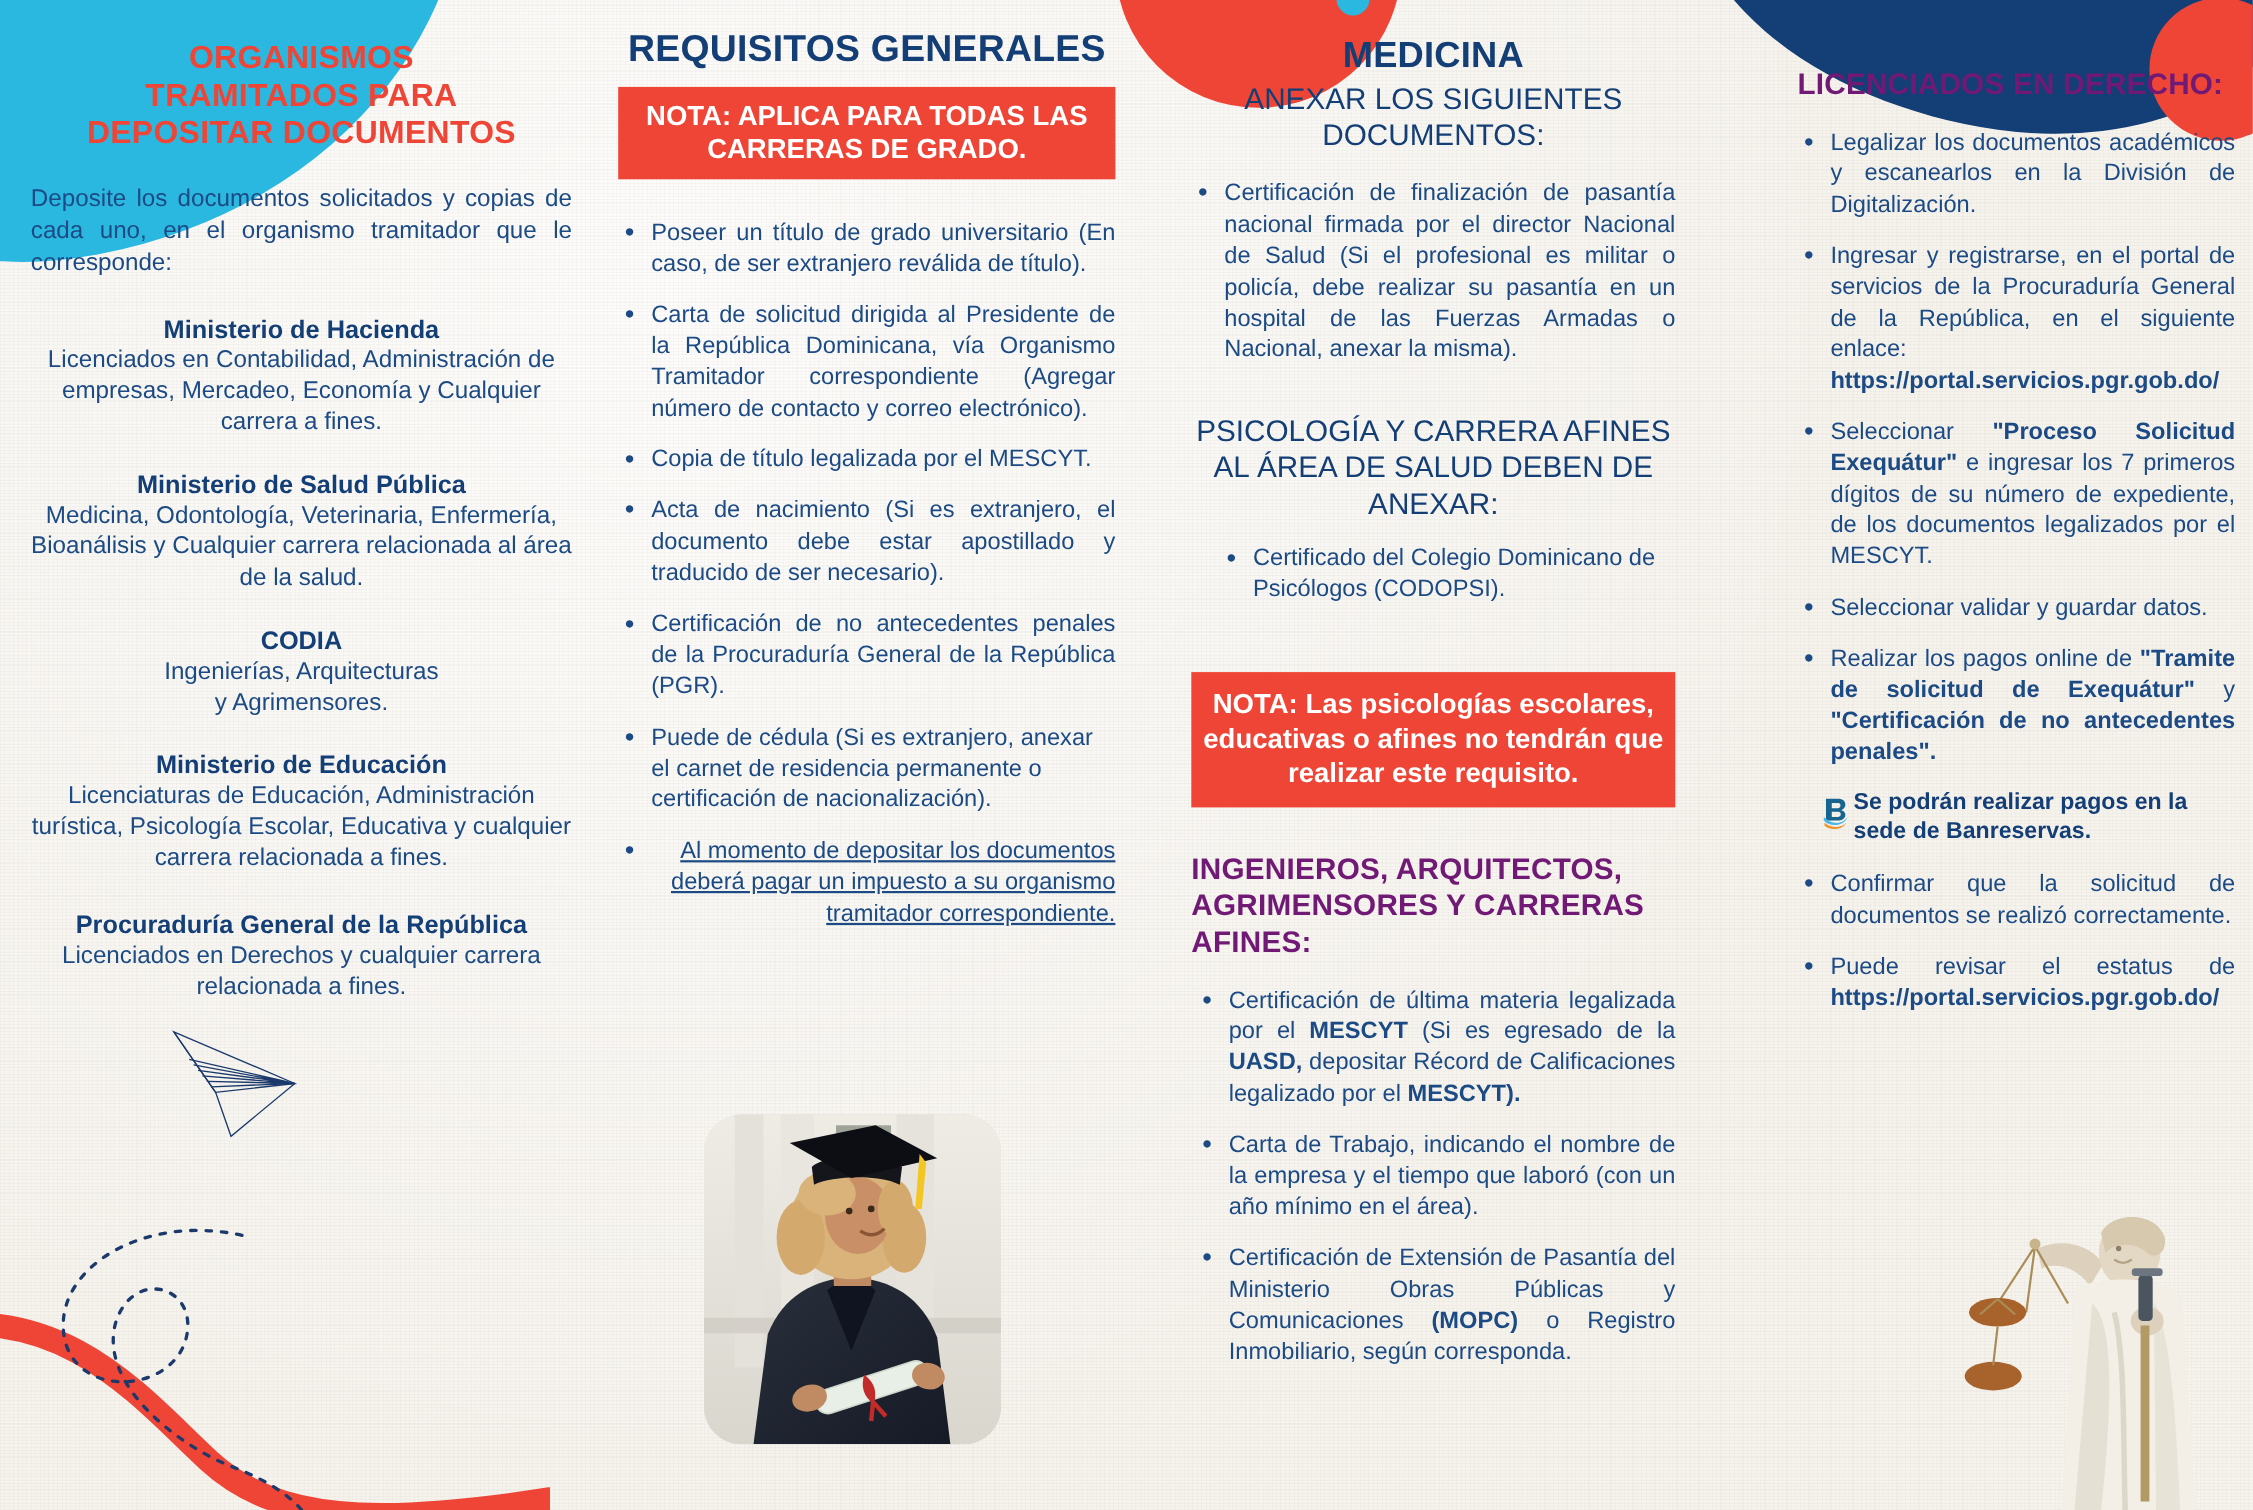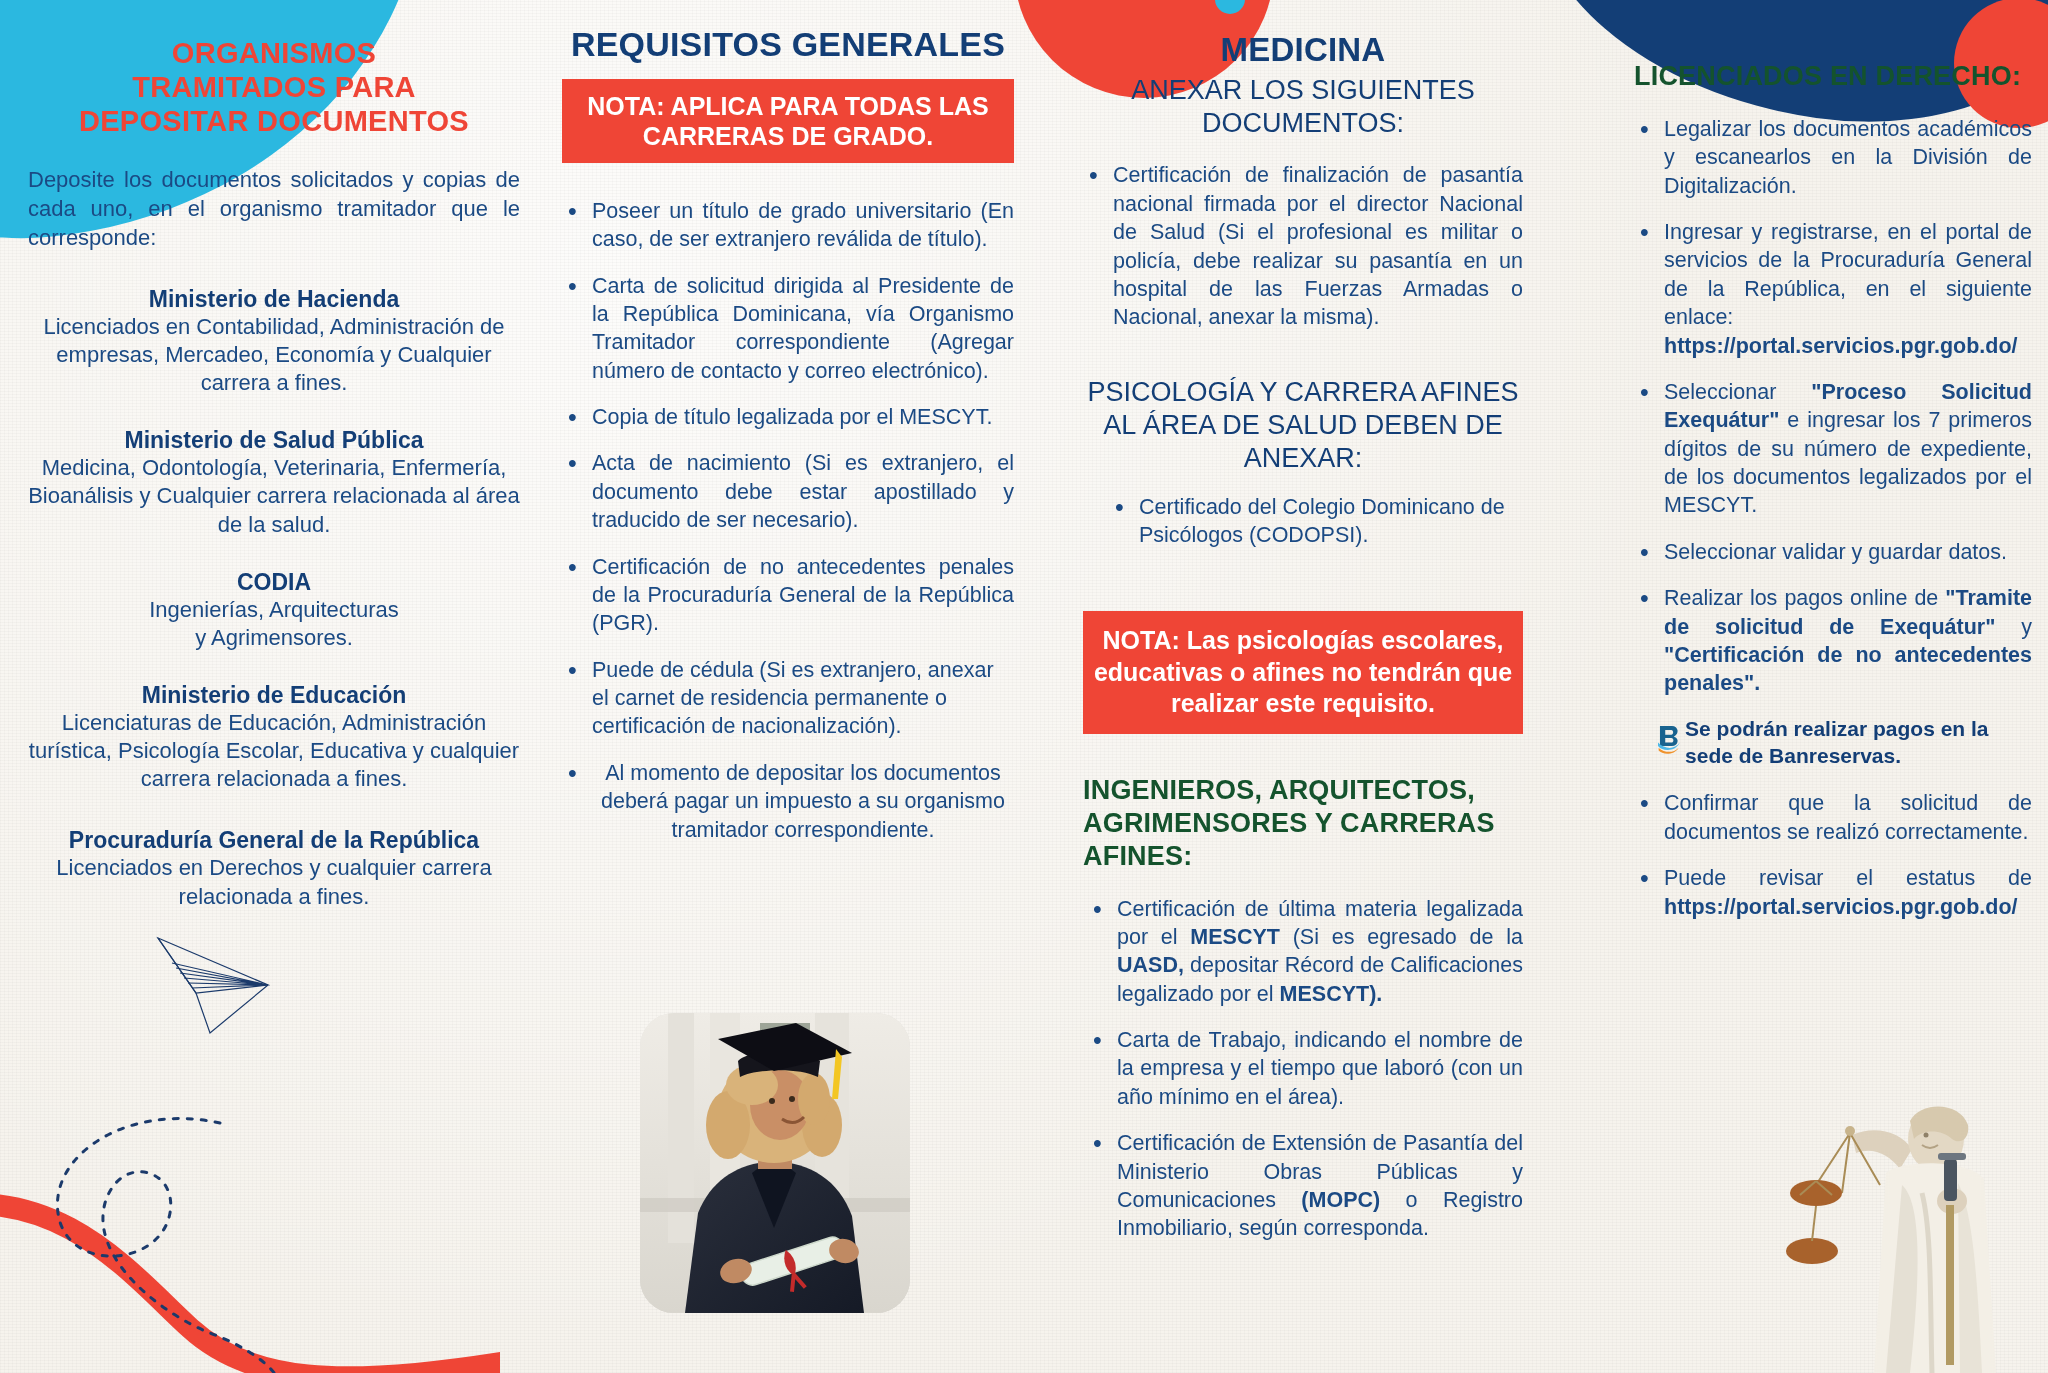--- a/index.html
+++ b/index.html
@@ -85,21 +85,21 @@
   .h-red{
     color:#ef4536;font-weight:bold;text-align:center;
     font-size:29px;line-height:1.18;letter-spacing:.3px;
     margin:0;
   }
   .h-navy{
     color:#133e76;font-weight:bold;text-align:center;
     font-size:31px;line-height:1.2;letter-spacing:.2px;margin:0;
   }
   .h-navy-left{
-    color:#14532d;font-weight:bold;text-align:left;
+    color:#701a75;font-weight:bold;text-align:left;
     font-size:27px;line-height:1.22;letter-spacing:.2px;margin:0;
   }
   .h-navy-sub{
     color:#133e76;font-weight:normal;text-align:center;
     font-size:25px;line-height:1.22;margin:0;
   }
   .body-navy{
     color:#1b4a84;font-size:22px;line-height:1.32;margin:0;
   }
   .body-justify{text-align:justify;}
@@ -300,21 +300,21 @@
     <div class="spacer-14"></div>
     <div class="nota-box">NOTA: APLICA PARA TODAS LAS CARRERAS DE GRADO.</div>
     <div class="spacer-34"></div>
     <ul class="bul">
       <li> Poseer un título de grado universitario (En caso, de ser extranjero reválida de título).</li>
       <li>  Carta de solicitud dirigida al Presidente de la República Dominicana, vía Organismo Tramitador correspondiente (Agregar número de contacto y correo electrónico).</li>
       <li>  Copia de título legalizada por el MESCYT.</li>
       <li> Acta de nacimiento (Si es extranjero, el documento debe estar apostillado y traducido de ser necesario).</li>
       <li>  Certificación de no antecedentes penales de la Procuraduría General de la República (PGR).</li>
       <li class="nojust-item" style="text-align:left;"> Puede de cédula (Si es extranjero, anexar el carnet de residencia permanente o certificación de nacionalización).</li>
-      <li style="text-align:center;"> Al momento de depositar los documentos deberá pagar un impuesto a su organismo tramitador correspondiente.</li>
+      <li style="text-align:right;text-decoration:underline;"> Al momento de depositar los documentos deberá pagar un impuesto a su organismo tramitador correspondiente.</li>
     </ul>
   </div>
 
   <div class="col col3" style="padding-top:30px;">
     <p class="h-navy" style="font-size:33px;">MEDICINA</p>
     <p class="h-navy-sub" style="font-size:27px;margin-top:4px;">ANEXAR LOS SIGUIENTES DOCUMENTOS:</p>
     <div class="spacer-22"></div>
     <ul class="bul">
       <li>  Certificación de finalización de pasantía nacional firmada por el director Nacional de Salud (Si el profesional es militar o policía, debe realizar su  pasantía en un hospital de las Fuerzas Armadas o Nacional, anexar la misma).</li>
     </ul>

